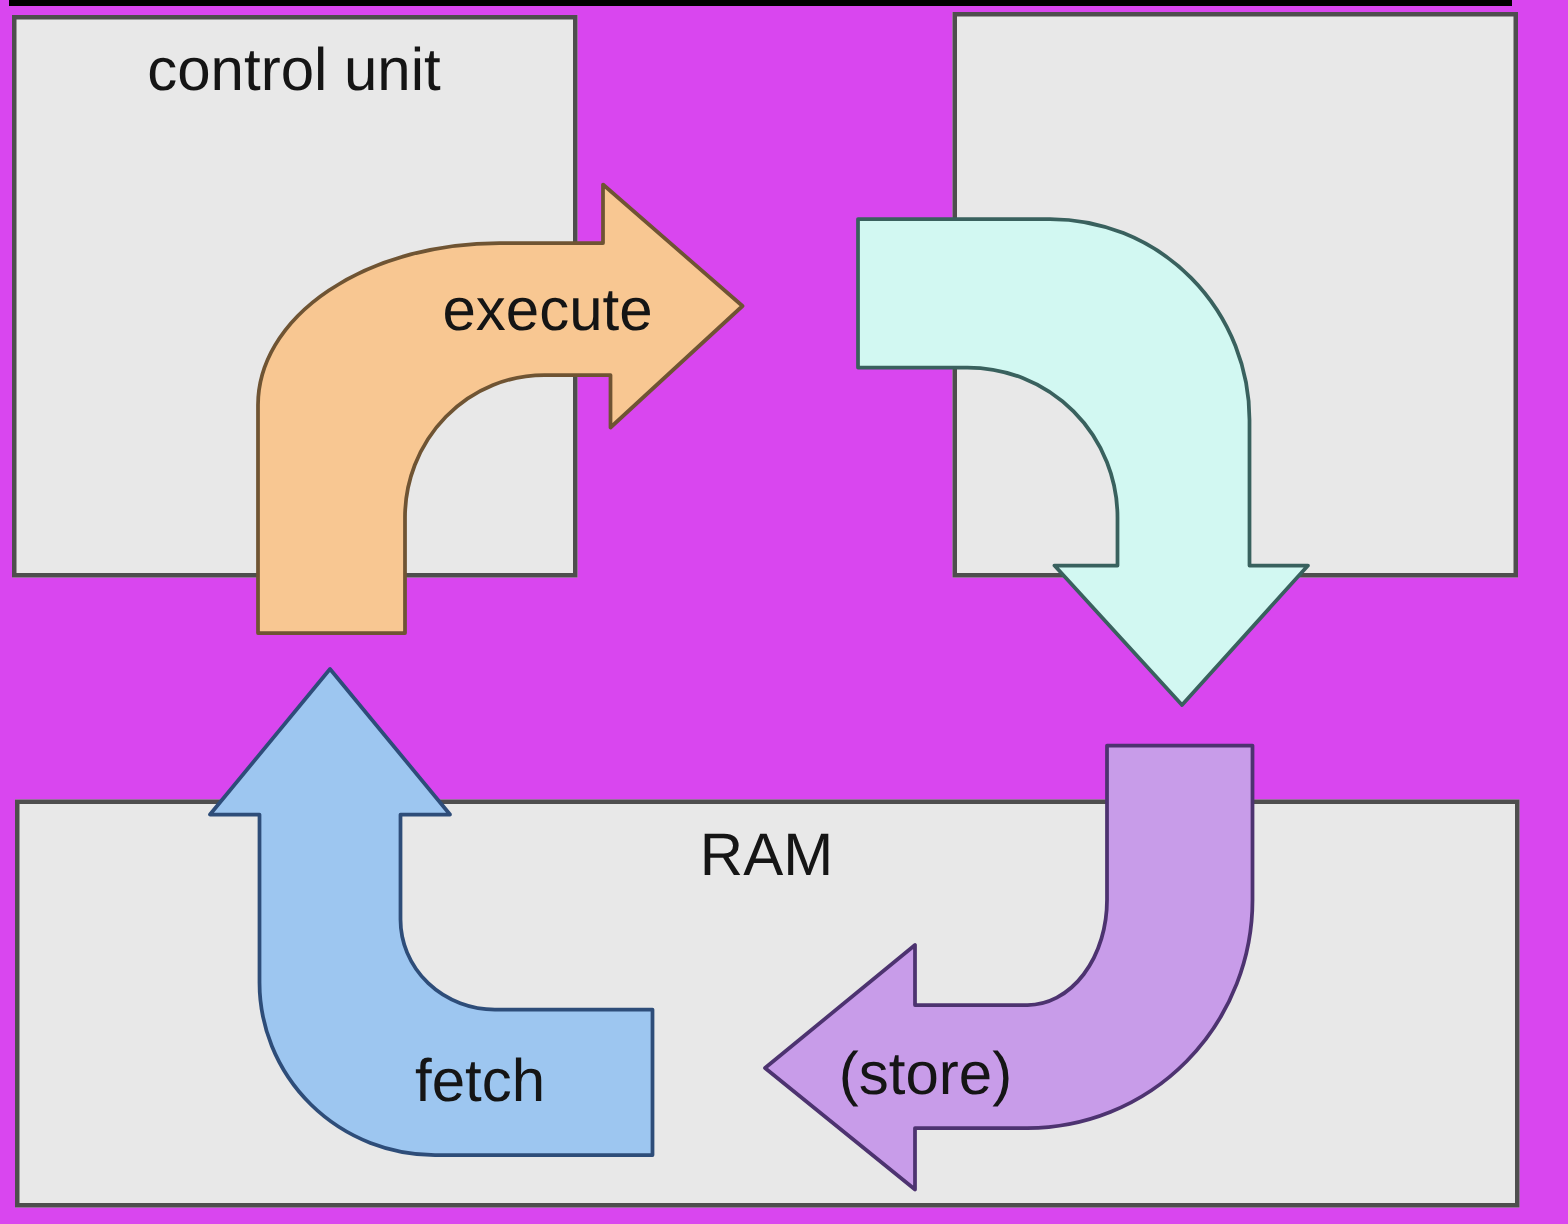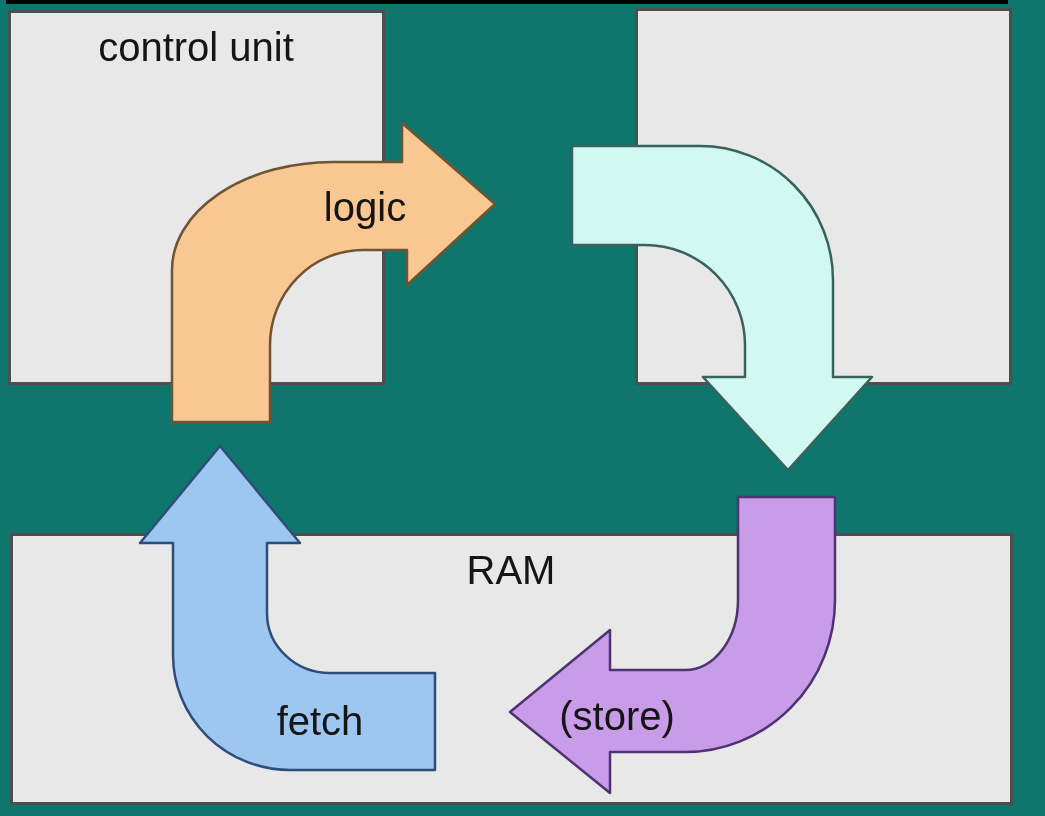--- a/index.html
+++ b/index.html
@@ -5,21 +5,21 @@
   html, body {
     margin: 0;
     padding: 0;
     background: #ffffff;
     font-family: "Liberation Sans", sans-serif;
   }
   .canvas {
     position: relative;
     width: 1045px;
     height: 816px;
-    background: #0f766e;
+    background: #d946ef;
     overflow: hidden;
   }
   .top-bar {
     position: absolute;
     left: 6px;
     top: 0;
     width: 1002px;
     height: 4px;
     background: #000000;
   }
@@ -77,20 +77,20 @@
     <path d="M 435,673 L 330,673 A 63 60 0 0 1 267,613 L 267,543 L 300,543 L 220,446 L 140,543 L 173,543 L 173,655 A 117 115 0 0 0 290,770 L 435,770 Z" fill="#9dc6f0" stroke="#2e4d79"></path>
   </svg>
 
   <div class="label" style="left:196px; top:47px;">control unit</div>
 
   <div class="label label-alu" style="left:805px; top:26px;">
   </div>
 
   <div class="label" style="left:511px; top:570px;">RAM</div>
 
-  <div class="label" style="left:365px; top:207px;">logic</div>
+  <div class="label" style="left:365px; top:207px;">execute</div>
 
 
   <div class="label" style="left:617px; top:716px;">(store)</div>
 
   <div class="label" style="left:320px; top:721px;text-align:center;">fetch</div>
 
 </div>
 
 </body></html>

